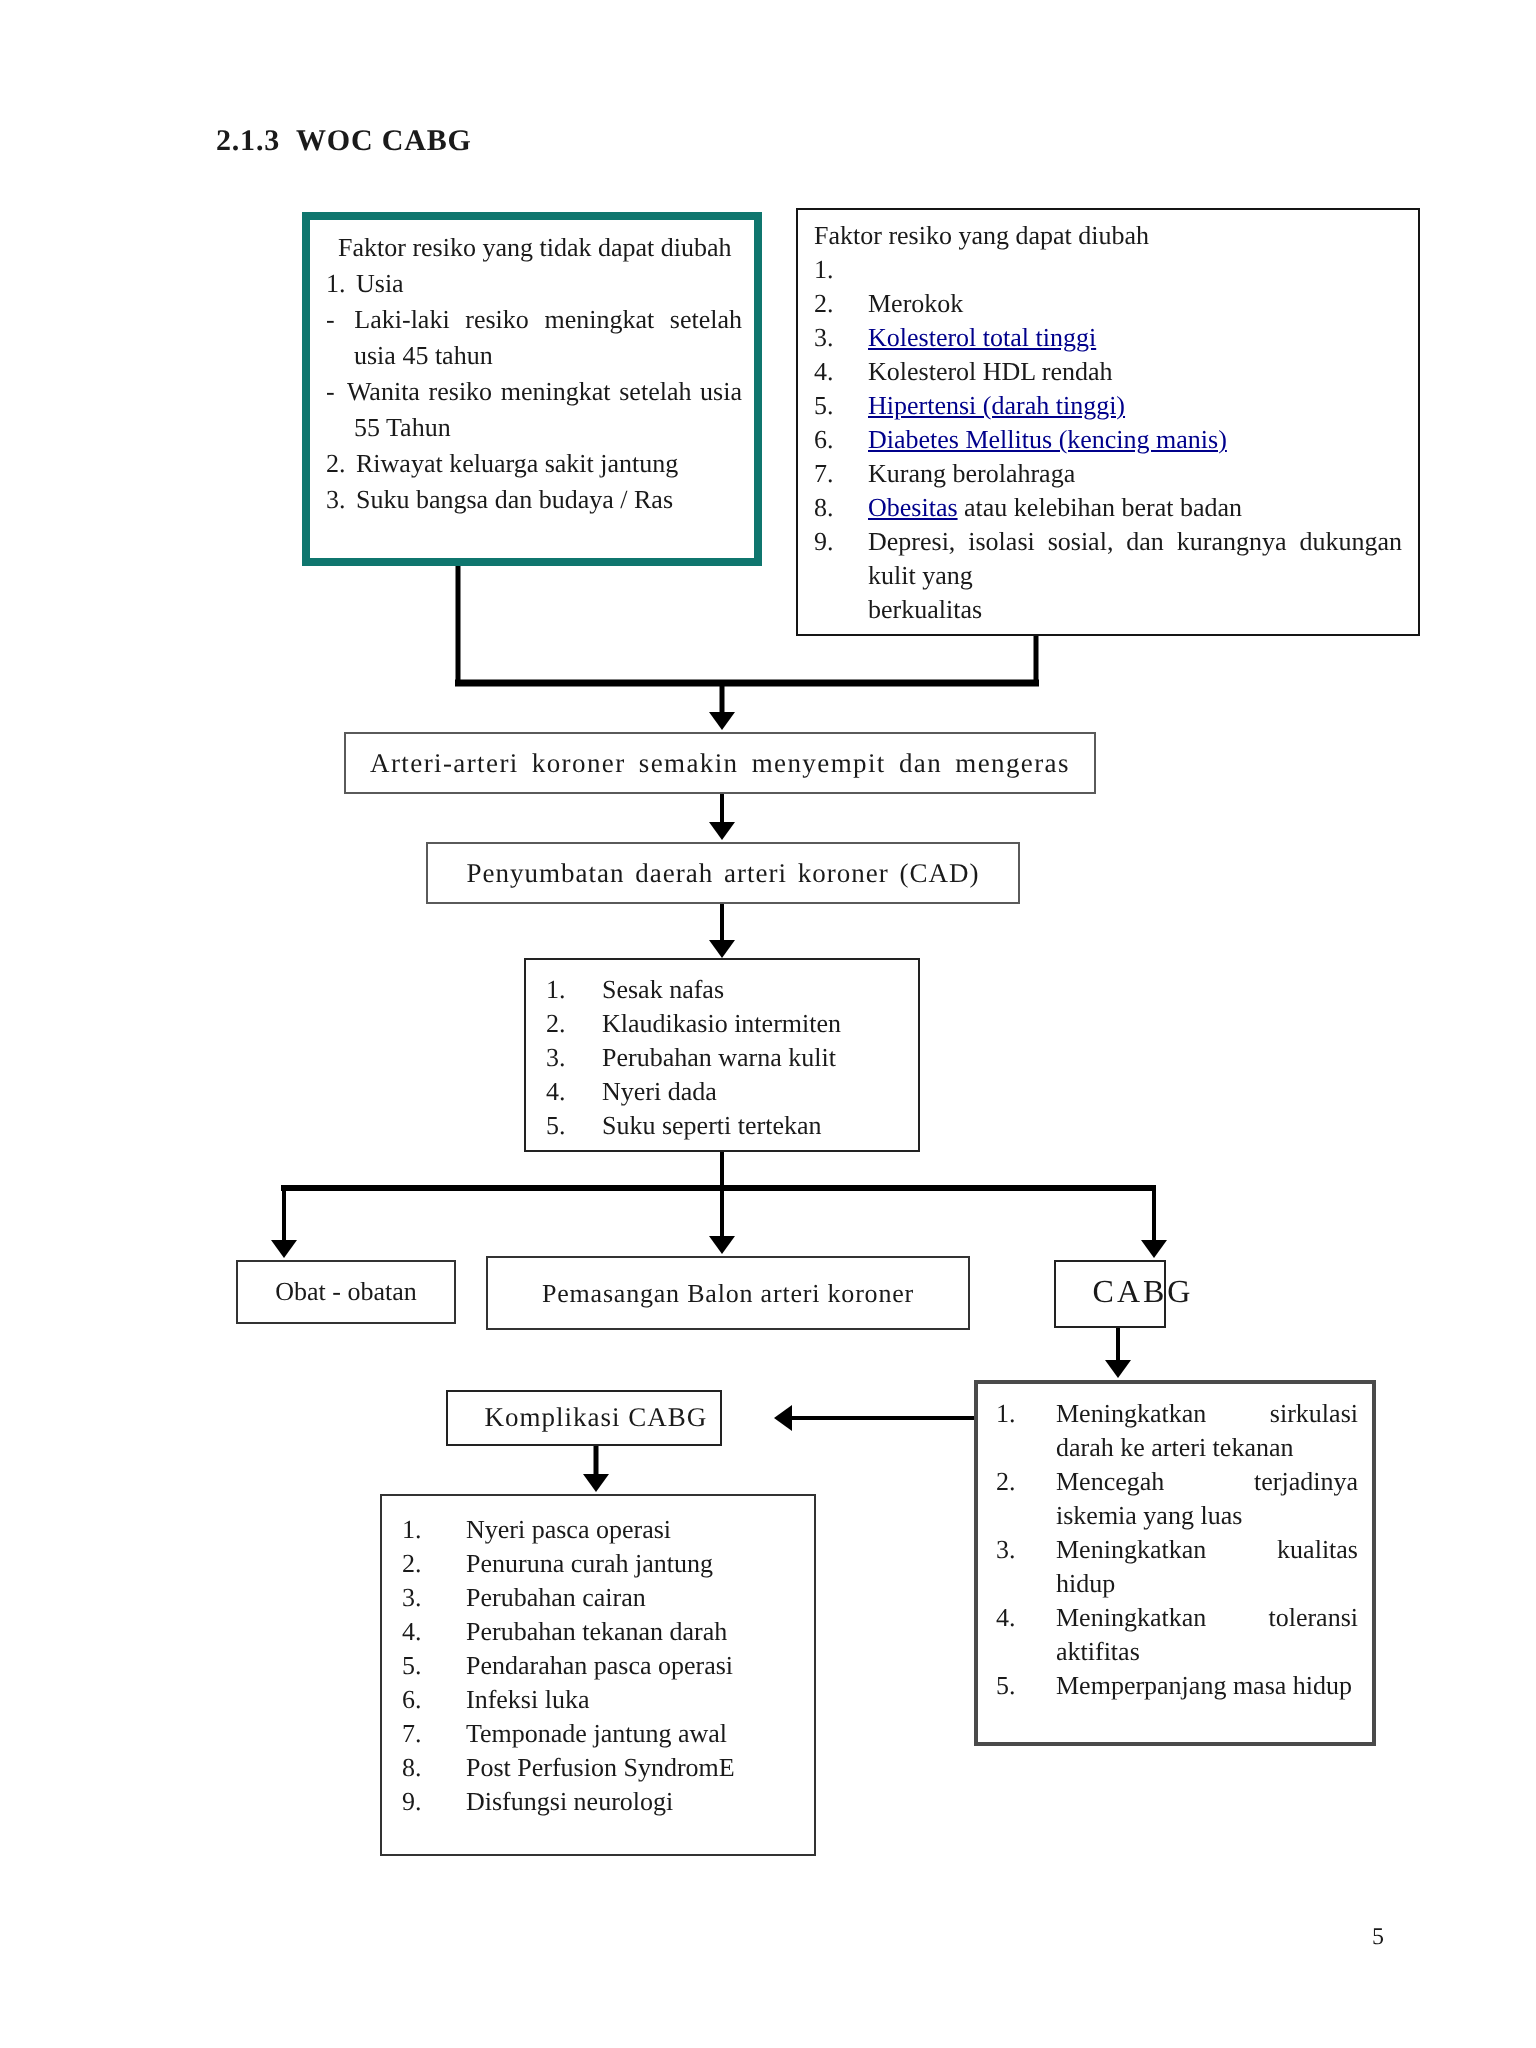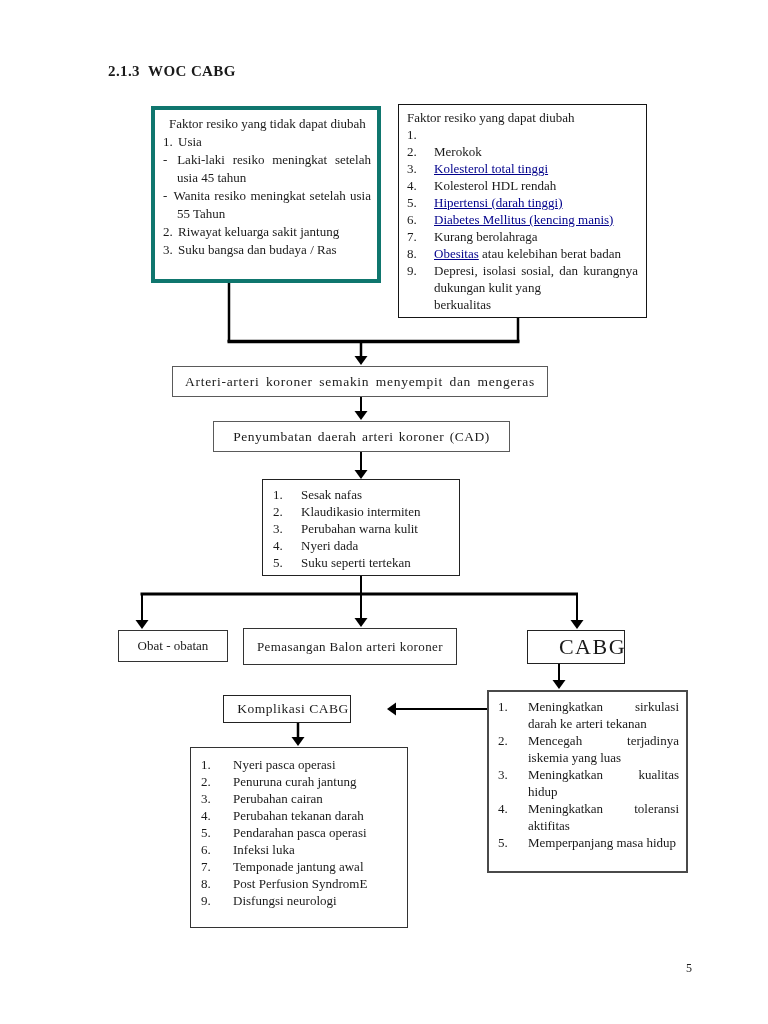--- a/index.html
+++ b/index.html
@@ -12,43 +12,43 @@
     letter-spacing:.4px;white-space:pre;margin:0;
   }
   .connectors{position:absolute;left:0;top:0;pointer-events:none;}
   .box{position:absolute;box-sizing:border-box;background:#fff;}
   
   .boxA{left:134px;top:106px;width:230px;height:177px;border:4px solid #0f766e;
         font-size:13px;line-height:18px;padding:5px 6px 0 8px;overflow:hidden;margin-left:17px;}
   .boxA .hdr{text-align:justify;text-indent:6px;}
   .boxA .li{padding-left:14px;text-indent:-14px;text-align:justify;}
   .boxA .mk{margin-right:2px;}
-  .boxB{left:398px;top:104px;width:249px;height:214px;border:1.5px solid #151515;
+  .boxB{left:398px;top:104px;width:312px;height:214px;border:1.5px solid #151515;
         font-size:13px;line-height:17px;padding:4px 8px 0 8px;overflow:hidden;}
   .row{display:grid;grid-template-columns:27px 1fr;}
   .row .tx{text-align:justify;}
   .link{color:var(--link,#00008B);text-decoration:underline;cursor:pointer;}
   
   .label-box{display:flex;align-items:center;justify-content:center;text-align:center;}
   .flow1{left:172px;top:366px;width:376px;height:31px;border:1.5px solid #5a5a5a;
          font-size:13.5px;letter-spacing:.7px;word-spacing:2.5px;}
   .flow2{left:213px;top:421px;width:297px;height:31px;border:1.5px solid #5a5a5a;
          font-size:13.5px;letter-spacing:.5px;word-spacing:1.5px;}
   .symptoms{left:262px;top:479px;width:198px;height:97px;border:1.5px solid #222;
             font-size:13px;line-height:17px;padding:6px 8px 0 10px;overflow:hidden;}
   .symptoms .row{grid-template-columns:28px 1fr;}
   .obat{left:118px;top:630px;width:110px;height:32px;border:1.5px solid #333;font-size:13px;}
-  .balon{left:243px;top:628px;width:214px;height:37px;border:1.5px solid #333;
+  .balon{left:243px;top:628px;width:242px;height:37px;border:1.5px solid #333;
          font-size:13px;letter-spacing:.4px;}
-  .cabgbox{left:527px;top:630px;width:98px;height:34px;border:1.5px solid #222;
-           font-size:22px;letter-spacing:1.5px;padding-left:33px;}
+  .cabgbox{left:527px;top:630px;width:56px;height:34px;border:1.5px solid #222;
+           font-size:16px;letter-spacing:1.5px;padding-left:33px;}
   .benefits{left:487px;top:690px;width:201px;height:183px;border:2px solid #4a4a4a;
             font-size:13px;line-height:17px;padding:6px 7px 0 9px;overflow:hidden;}
   .benefits .row{grid-template-columns:30px 1fr;}
-  .kompl{left:223px;top:695px;width:128px;height:28px;border:1.5px solid #222;
+  .kompl{left:223px;top:695px;width:138px;height:28px;border:1.5px solid #222;
          font-size:13.5px;letter-spacing:.5px;padding-left:12px;}
   .compl{left:190px;top:747px;width:218px;height:181px;border:1.5px solid #333;
          font-size:13px;line-height:17px;padding:8px 8px 0 10px;overflow:hidden;}
   .compl .row{grid-template-columns:32px 1fr;}
   .pagenum{position:absolute;left:686px;top:961px;font-size:12px;}
 </style>
 </head>
 <body>
 
 <div class="page" style="color: rgb(26, 26, 26);">

